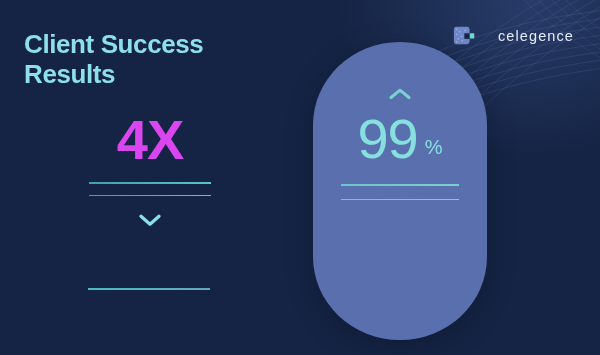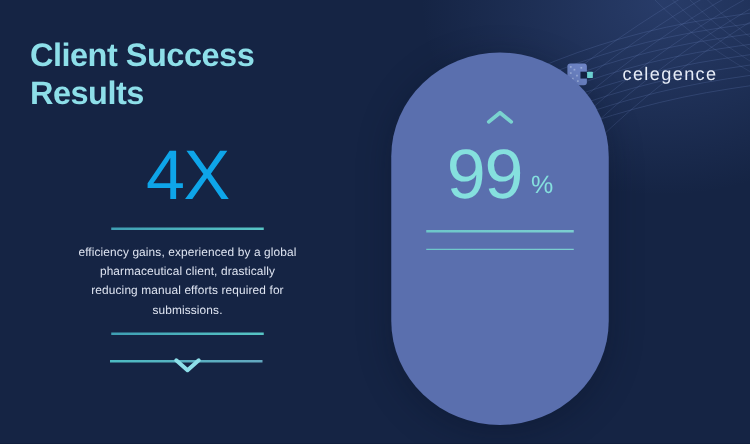--- a/index.html
+++ b/index.html
@@ -62,24 +62,24 @@
 
   
   .left-stat {
     position: absolute;
     left: 60px;
     top: 112px;
     width: 180px;
     text-align: center;
   }
   .left-stat .big {
-    color: #0ea5e9;
+    color: #d946ef;
     font-size: 56px;
     line-height: 1;
-    font-weight: 400;
+    font-weight: 700;
     letter-spacing: -1px;
   }
   .rule {
     height: 1.5px;
     background: linear-gradient(90deg, #3f9fb4, #57c5c5);
     margin: 0 auto;
     width: 122px;
   }
   .rule.top { margin-top: 14px; margin-bottom: 11px; }
   .rule.bottom { margin-top: 10px; }
@@ -147,21 +147,21 @@
     font-size: 9.5px;
     line-height: 1.62;
     letter-spacing: .1px;
     padding: 0 14px;
   }
 
   
   .logo {
     position: absolute;
     right: 26px;
-    top: 49px;
+    top: 25px;
     display: flex;
     align-items: center;
     gap: 23px;
   }
   .logo-mark { width: 22px; height: 22px; display: block; }
   .logo-text {
     color: #e6ecf7;
     font-size: 14.5px;
     letter-spacing: 1.1px;
     font-weight: 400;
@@ -225,21 +225,20 @@
       <rect x="18.2" y="9.1" width="5.0" height="5.6" rx="0.6" fill="#6fd6d6"></rect>
     </svg>
     <span class="logo-text">celegence</span>
   </div>
 
   <div class="title"><span>Client Success<br>Results</span></div>
 
   <div class="left-stat">
     <div class="big">4X</div>
     <div class="rule top"></div>
-    <div class="desc">efficiency gains, experienced by a global pharmaceutical client, drastically reducing manual efforts required for submissions.</div>
     <div class="rule bottom"></div>
     <svg class="chev" viewBox="0 0 22 13">
       <path d="M2,2.2 L11,10.2 L20,2.2" fill="none" stroke="#8ddfe9" stroke-width="3.2" stroke-linecap="round" stroke-linejoin="round"></path>
     </svg>
   </div>
 
   <div class="card">
     <div class="card-inner">
       <svg class="chev-up" viewBox="0 0 22 12">
         <path d="M2,9.5 L11,2.2 L20,9.5" fill="none" stroke="#7ad3cf" stroke-width="3.0" stroke-linecap="round" stroke-linejoin="round"></path>

